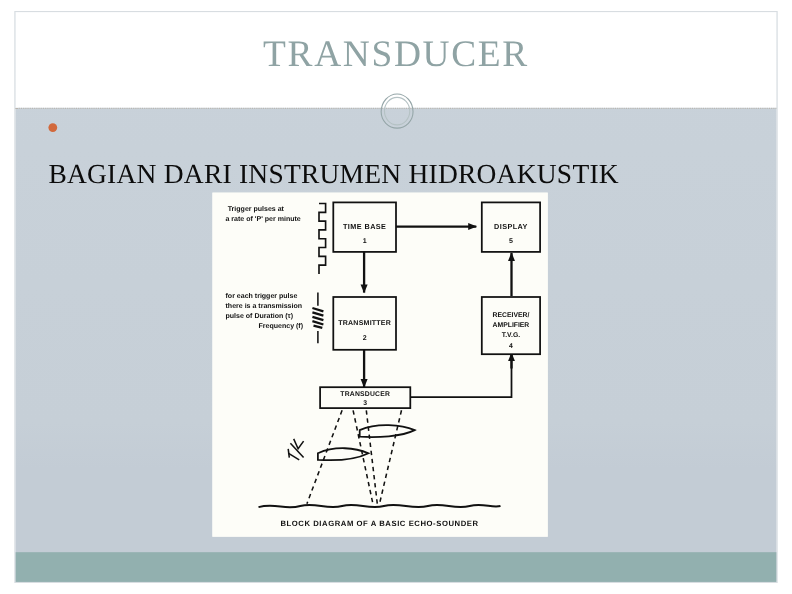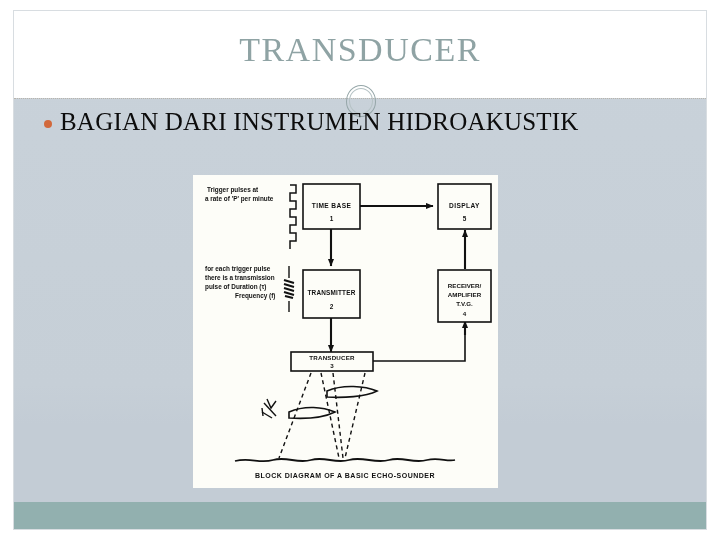--- a/index.html
+++ b/index.html
@@ -102,22 +102,22 @@
     height: 27px;
     background: #92b0af;
   }
 
   
   #bullet-row {
     position: absolute;
     left: 30px;
     top: 98px;
     display: flex;
-    align-items: center;
-    gap: 8px;
+    gap: 26px;
+    flex-direction: column;
   }
   #bullet-dot {
     width: 8px;
     height: 8px;
     border-radius: 50%;
     background: #d2693c;
     flex: 0 0 auto;
     margin-top: 3px;
   }
   #bullet-text {

